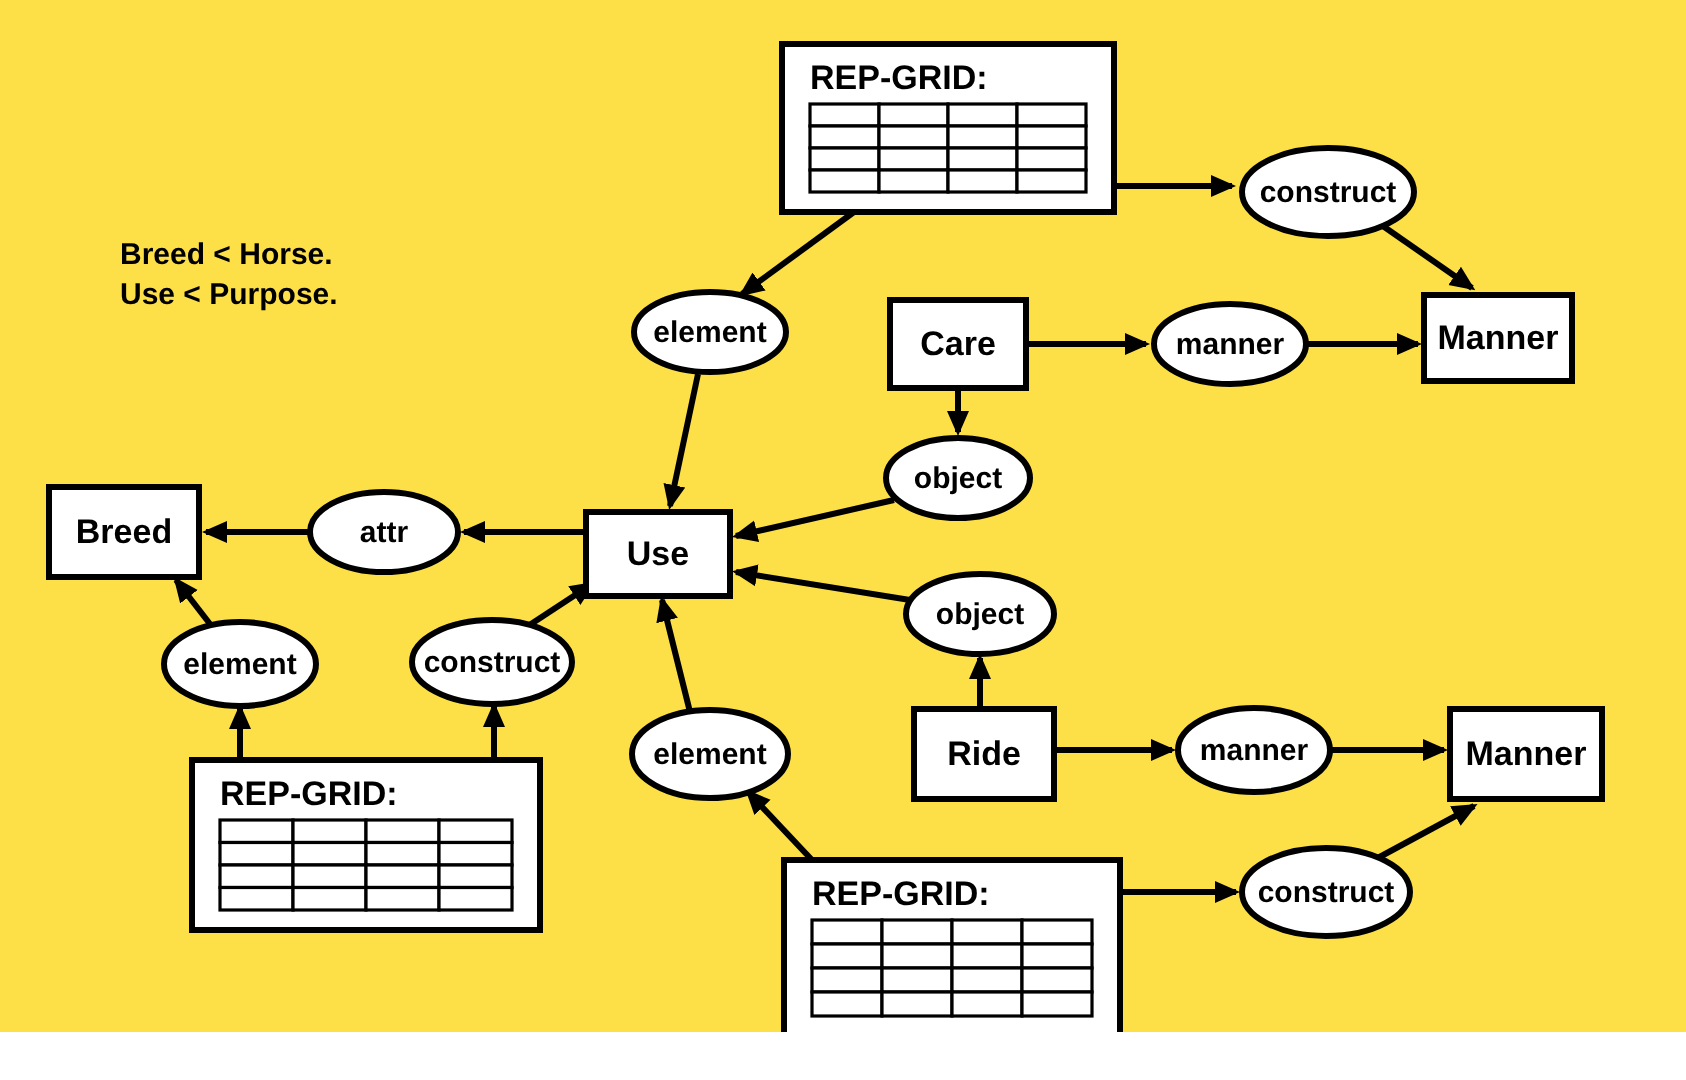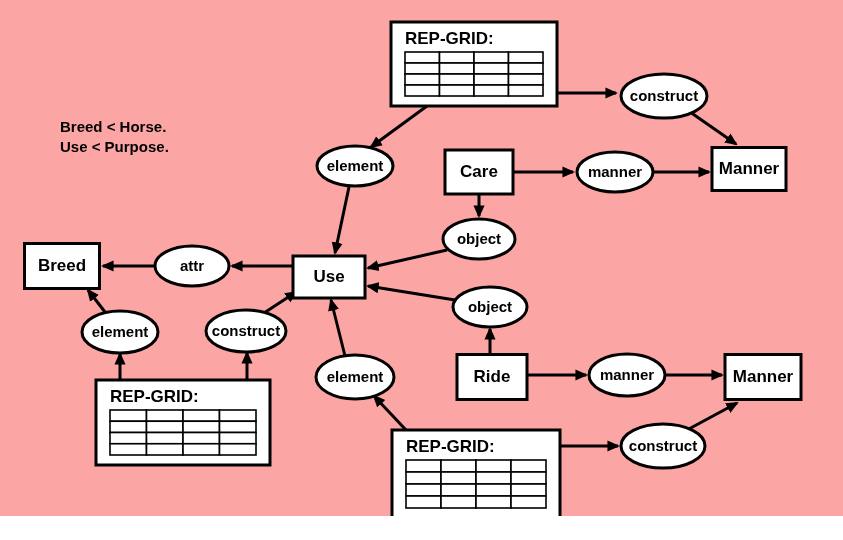--- a/index.html
+++ b/index.html
@@ -4,21 +4,21 @@
 <style>
   html, body {
     margin: 0;
     padding: 0;
     background: #ffffff;
   }
   #canvas {
     position: relative;
     width: 843px;
     height: 516px;
-    background: #fca5a5;
+    background: #fde047;
     overflow: hidden;
     font-family: "Liberation Sans", sans-serif;
   }
   #diagram-svg {
     position: absolute;
     left: 0;
     top: 0;
     width: 843px;
     height: 540px;
   }

